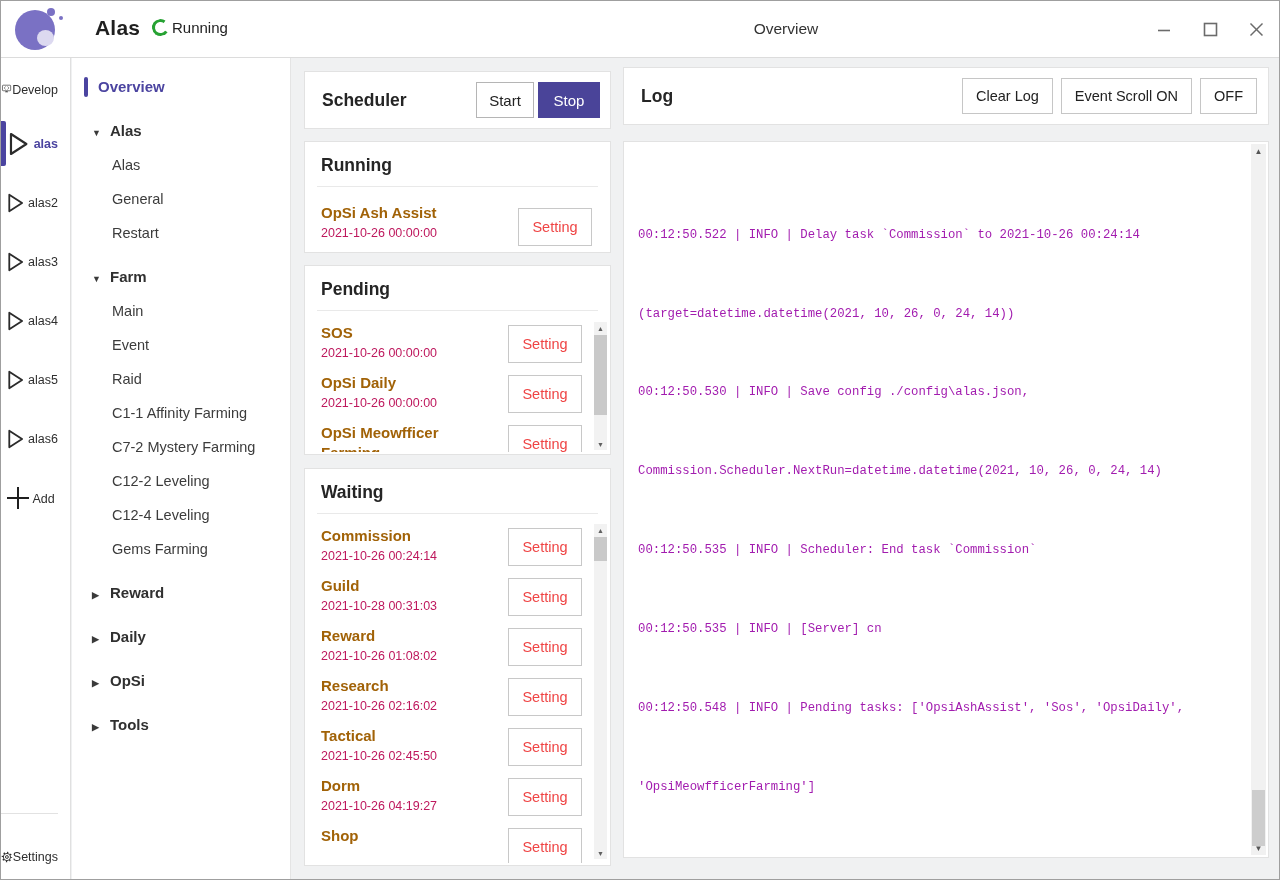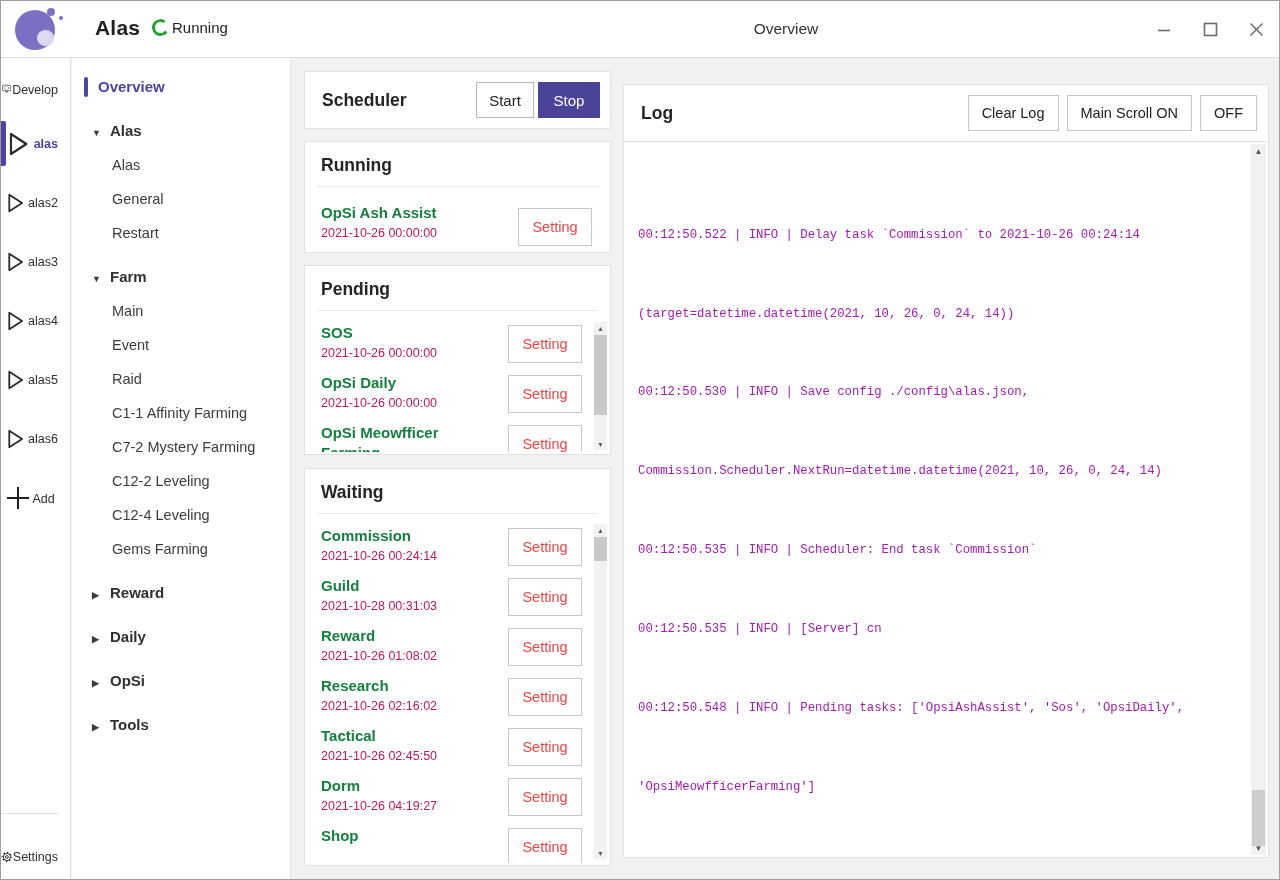--- a/index.html
+++ b/index.html
@@ -72,37 +72,37 @@
   .btn-start{ width:58px; margin-right:4px; }
   .btn-stop{ width:62px; background:var(--accent); border-color:var(--accent); color:#fff; }
   .card-sec .sec-title{ font-size:17.5px; font-weight:700; color:#252525; padding:13px 16px 10px; }
   .card-sec .divider{ height:1px; background:#e9e9e9; margin:0 12px; }
   .card-running{ left:13px; top:83px; width:307px; height:112px; }
   .card-pending{ left:13px; top:207px; width:307px; height:190px; overflow:hidden; }
   .card-waiting{ left:13px; top:410px; width:307px; height:398px; overflow:hidden; }
   .tasklist{ position:absolute; left:16px; right:24px; top:54px; bottom:2px; overflow:hidden; }
   .card-running .tasklist{ right:14px; top:58px; }
   .task-row{ position:relative; height:50px; }
-  .task-name{ font-size:15px; font-weight:700; color:#15803d; max-width:176px; line-height:1.3; padding-top:3px; }
+  .task-name{ font-size:15px; font-weight:700; color:#a16207; max-width:176px; line-height:1.3; padding-top:3px; }
   .task-time{ font-size:12.5px; color:#be185d; margin-top:3px; }
   .btn-setting{ position:absolute; right:4px; top:5px; width:74px; height:38px; font-size:14.5px; color:#ef4444;
     border-color:#c8c8c8; }
   .card-running .btn-setting{ top:8px; }
   
   .vscroll{ position:absolute; right:3px; width:13px; background:#f2f2f2; }
   .card-pending .vscroll{ top:56px; bottom:4px; }
   .card-waiting .vscroll{ top:55px; bottom:6px; }
   .vscroll .sb-arrow{ position:absolute; left:0; right:0; height:12px; display:flex; align-items:center;
     justify-content:center; font-size:7px; color:#606060; }
   .vscroll .sb-up{ top:0; } .vscroll .sb-down{ bottom:0; }
   .vscroll .sb-thumb{ position:absolute; left:0; width:13px; background:#c9c9c9; }
   .card-pending .sb-thumb{ top:13px; height:80px; }
   .card-waiting .sb-thumb{ top:13px; height:24px; }
   
-  .log-head{ left:332px; top:26px; width:646px; height:58px; display:flex; align-items:center;
+  .log-head{ left:332px; top:9px; width:646px; height:58px; display:flex; align-items:center;
     padding:0 11px 0 17px; }
   .log-buttons{ display:flex; gap:8px; }
   .btn-log{ font-size:14.5px; color:#222; border-color:#c6c6c6; padding:0 13px; }
   .card-log{ left:332px; top:83px; width:646px; height:717px; }
   .log-lines{ position:absolute; left:14px; top:5px; right:20px; bottom:4px; overflow:hidden;
     font-family:"Liberation Mono","DejaVu Sans Mono",monospace; font-size:12.3px; line-height:19.7px;
     color:#a21caf; white-space:pre; }
   .log-scroll{ position:absolute; right:2px; top:2px; bottom:2px; width:15px; background:#f1f1f1; }
   .log-scroll .sb-arrow{ position:absolute; left:0; right:0; height:14px; display:flex; align-items:center;
     justify-content:center; font-size:8px; color:#555; }
@@ -399,21 +399,21 @@
         <div class="sb-arrow sb-up">▲</div>
         <div class="sb-thumb"></div>
         <div class="sb-arrow sb-down">▼</div>
       </div>
     </div>
 
     <div class="card log-head">
       <div class="panel-title">Log</div>
       <div class="log-buttons">
         <button class="btn btn-log">Clear Log</button>
-        <button class="btn btn-log">Main Scroll ON</button>
+        <button class="btn btn-log">Event Scroll ON</button>
         <button class="btn btn-log">OFF</button>
       </div>
     </div>
 
     <div class="card card-log">
       <div class="log-lines">
         
       
           <div class="log-line">00:12:50.522 | INFO | Delay task `Commission` to 2021-10-26 00:24:14</div>
         

